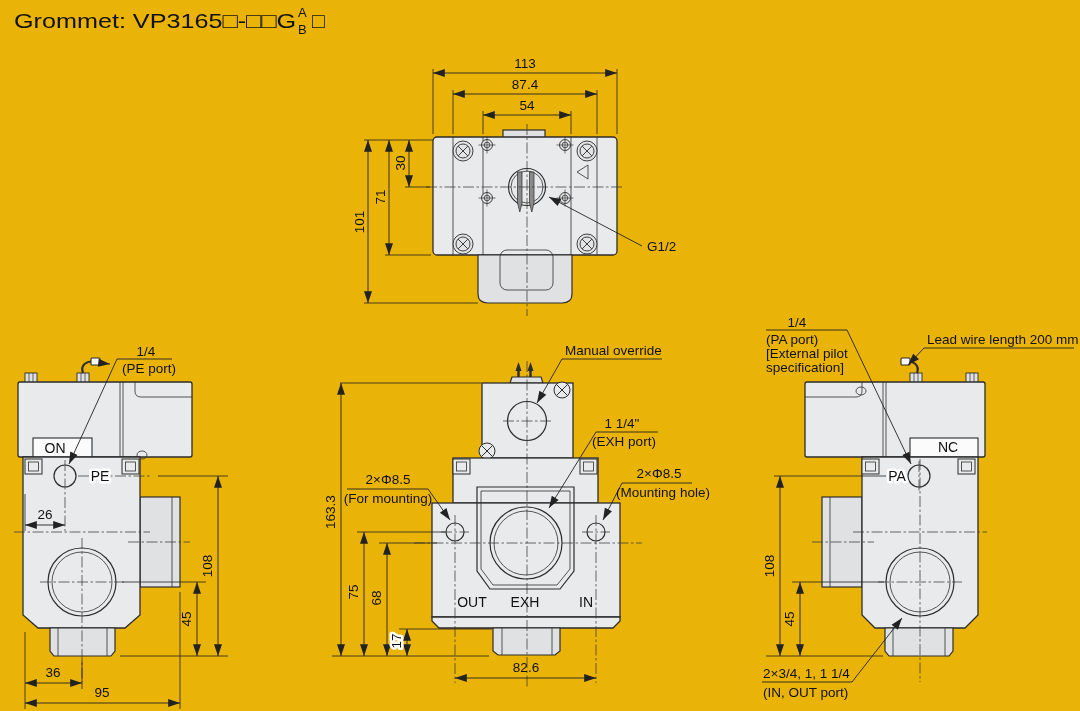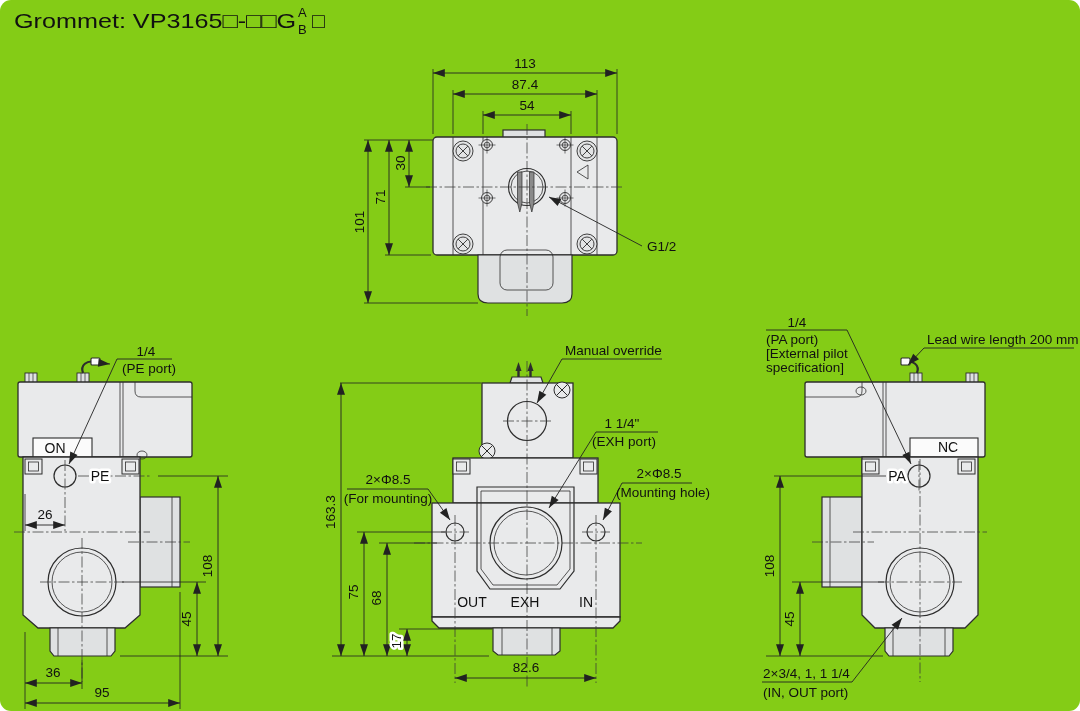--- a/index.html
+++ b/index.html
@@ -1,16 +1,16 @@
 <!DOCTYPE html>
 <html><head>
 <meta charset="utf-8">
 <style>
   html,body{margin:0;padding:0;background:#ffffff;}
-  .page{width:1080px;height:711px;position:relative;background:#84cc16;overflow:hidden;border-radius:11px;}
+  .page{width:1080px;height:711px;position:relative;background:#eab308;overflow:hidden;}
   svg{display:block;}
   svg text{font-family:"Liberation Sans","DejaVu Sans",sans-serif;font-size:13.5px;fill:#111;}
   .t-mid{text-anchor:middle;}
   .t-big{font-size:14px;}
   .title-main{font-size:21px;}
   .title-small{font-size:13px;}
   .halo{paint-order:stroke;stroke:#ffffff;stroke-width:5px;stroke-linejoin:round;}
   .f1{fill:#e9eaeb;stroke:#2d2d2d;stroke-width:1.3;}
   .f2{fill:#dfe1e2;stroke:#2d2d2d;stroke-width:1.2;}
   .fw{fill:#fbfbfb;stroke:#2d2d2d;stroke-width:1.1;}

